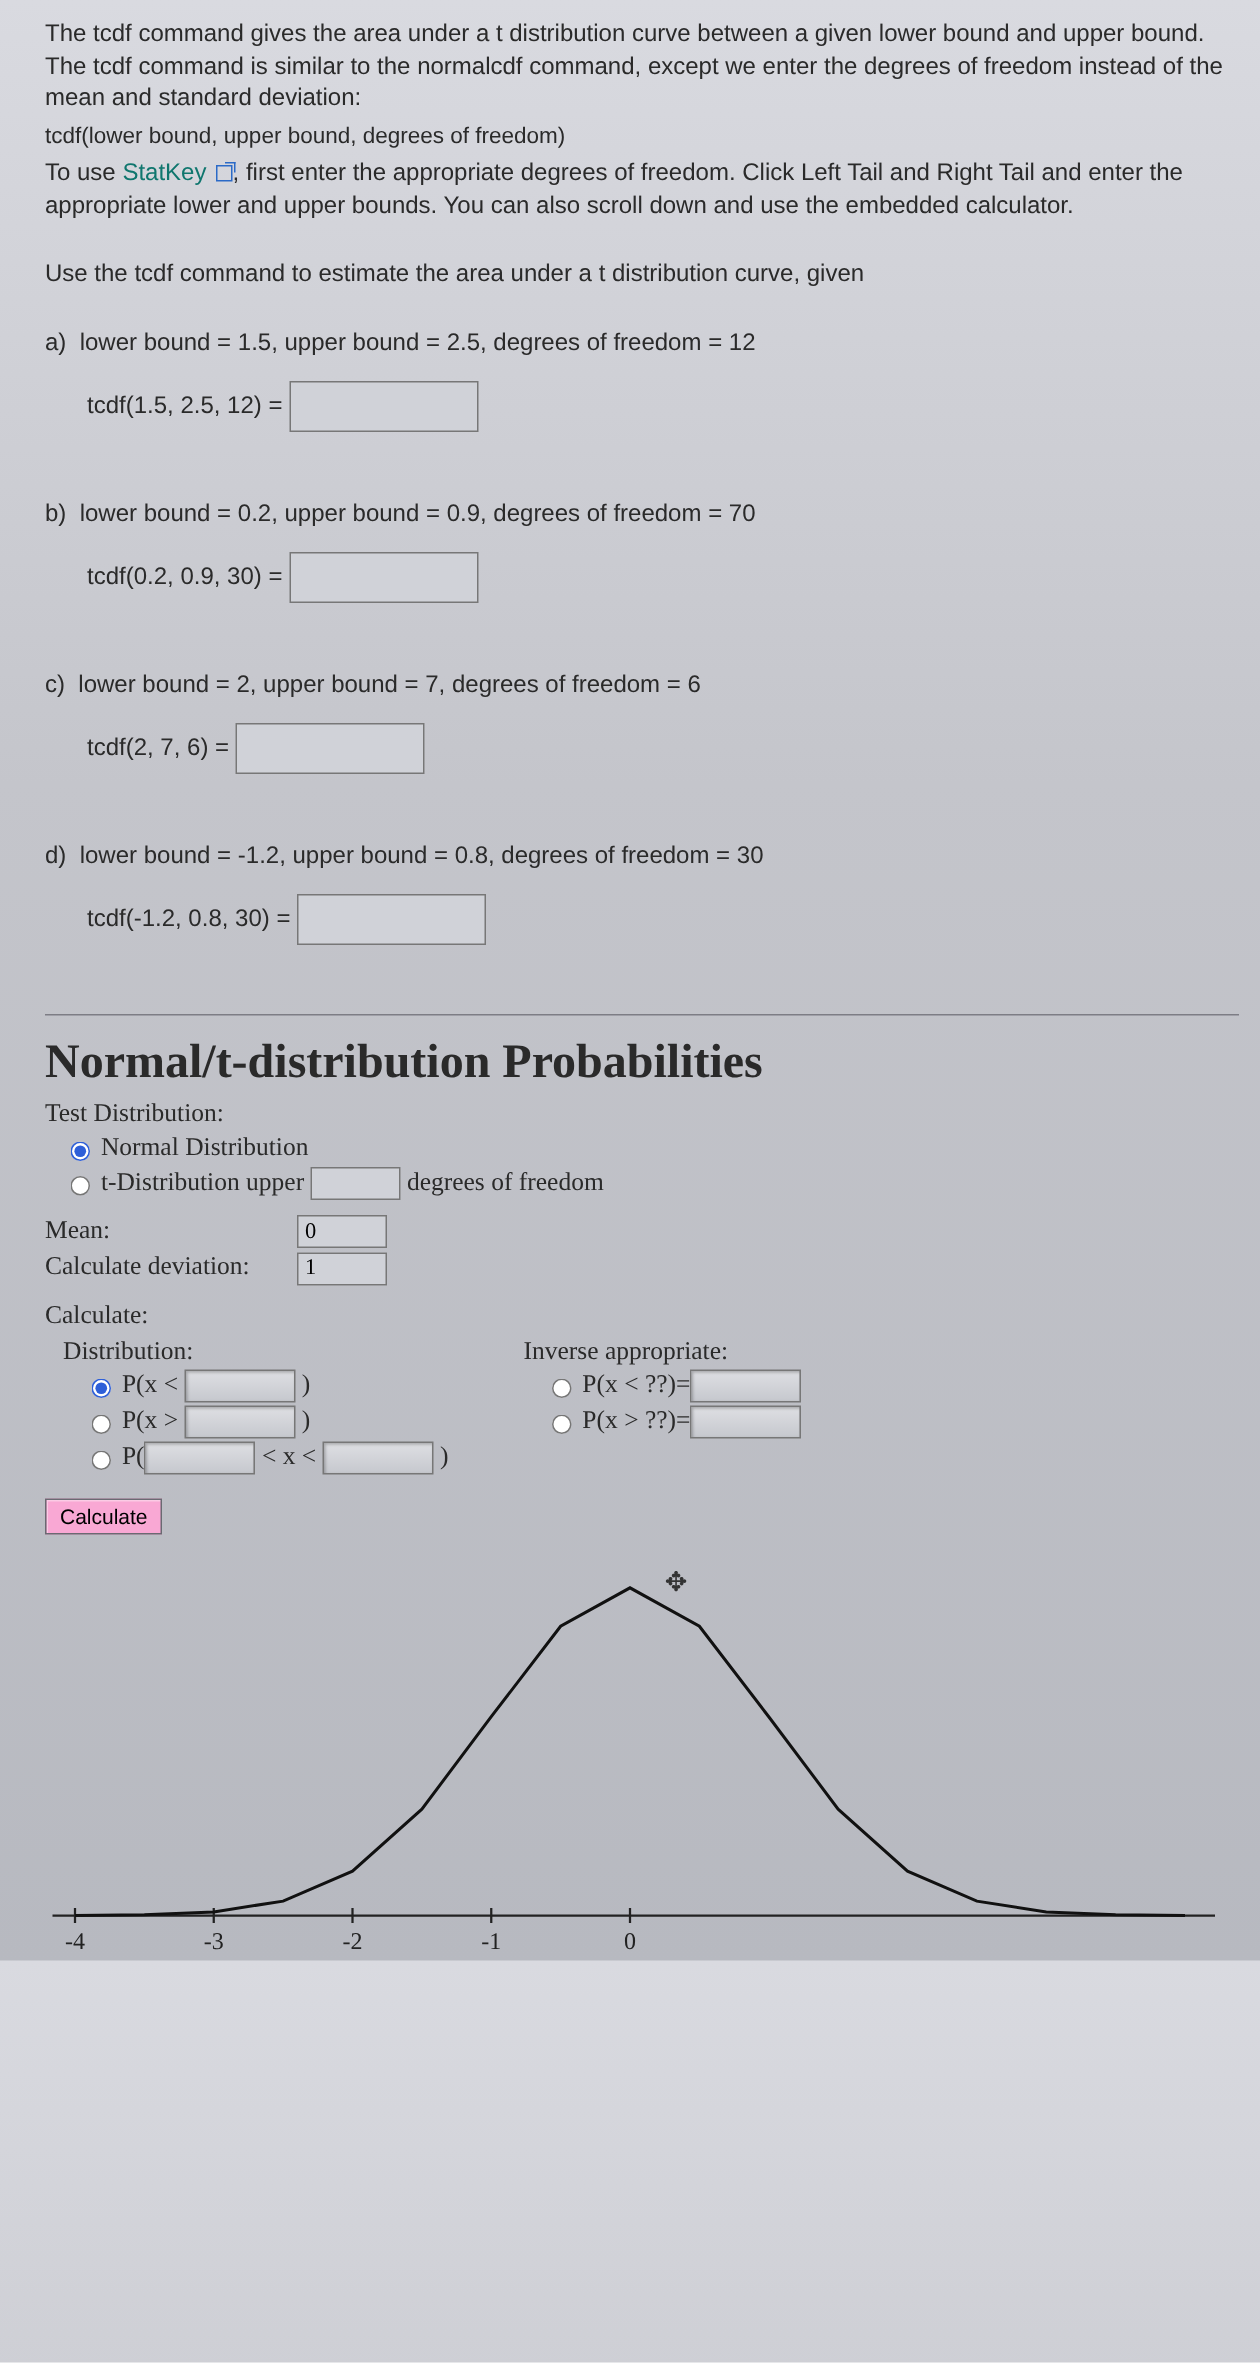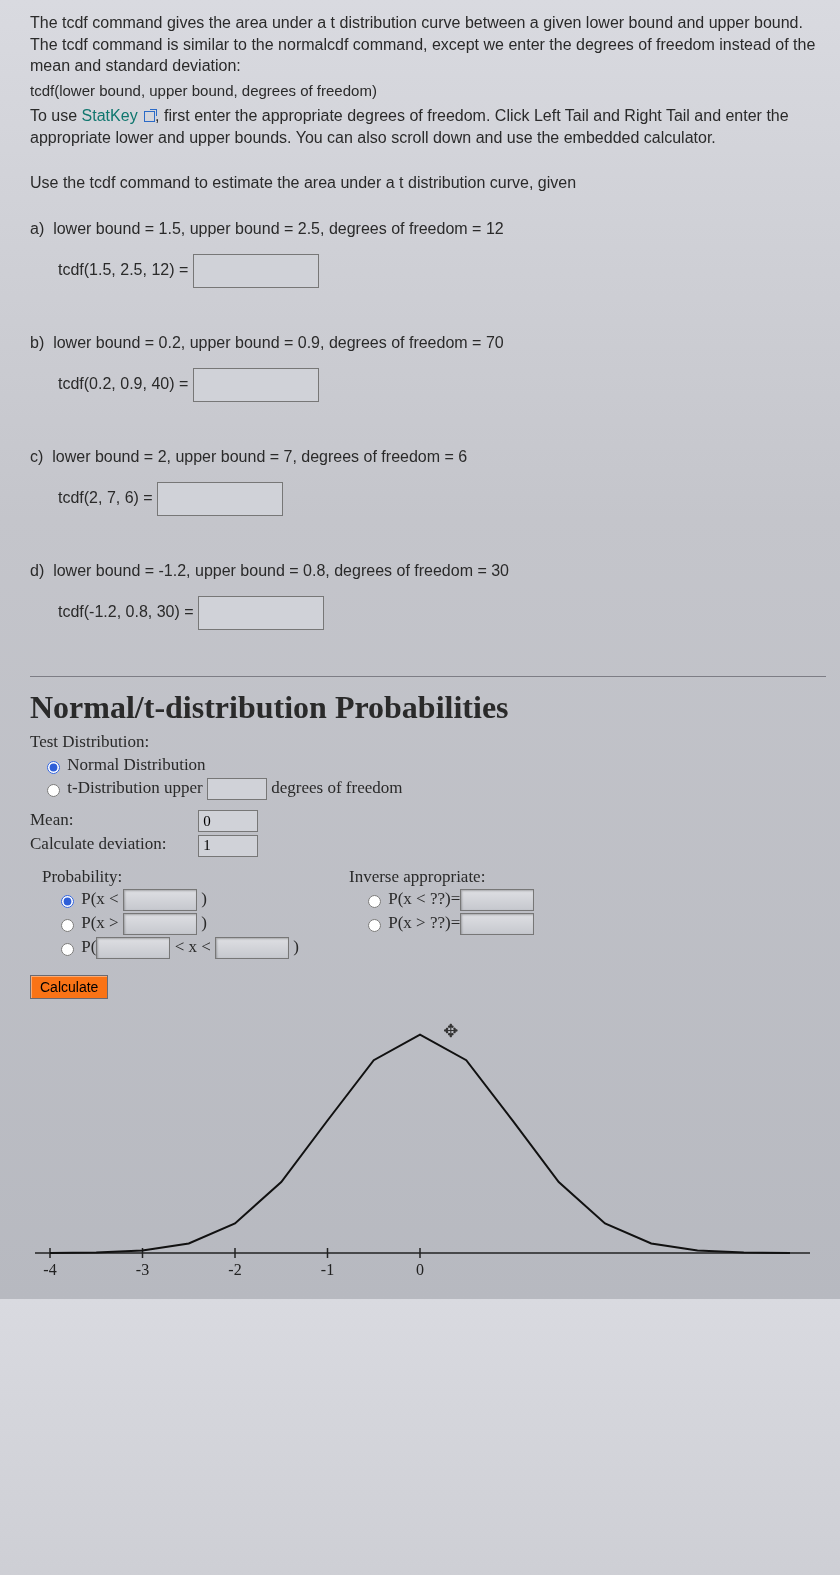--- a/index.html
+++ b/index.html
@@ -6,21 +6,21 @@
   body {
     margin: 0;
     padding: 0;
     font-family: Arial, sans-serif;
     font-size: 16px;
     background: linear-gradient(180deg, #d9dae0 0%, #c4c5cb 40%, #b7b9c0 100%);
     color: #2a2a2a;
     width: 840px;
   }
   .content {
-    padding: 8px 14px 16px 30px;
+    padding: 8px 14px 0 30px;
   }
   .intro p { margin: 4px 0; line-height: 1.35; }
   .indent { margin-left: 34px; font-size: 15px; }
   .link { color: #0f766e; }
   .link-icon {
     display: inline-block;
     width: 11px; height: 11px;
     border: 1px solid #2b6ac7;
     position: relative;
     vertical-align: middle;
@@ -88,21 +88,21 @@
   .param-block .prow { margin: 2px 0; }
   .param-label { display: inline-block; width: 160px; text-align: left; margin-right: 4px; }
   .calc-cols { display: flex; gap: 50px; margin: 4px 0 10px 12px; }
   .calc-cols .col { }
   .calc-cols .subhead { margin-bottom: 2px; }
   .calc-cols .optrow { margin: 2px 0 2px 14px; }
   .calc-button {
     font-family: Arial, sans-serif;
     font-size: 14px;
     padding: 3px 9px;
-    background: #f97316;
+    background: #f9a8d4;
     border: 1px solid #6a6a72;
     box-shadow: 1px 1px 0 rgba(255,255,255,0.4) inset;
     margin: 4px 0 10px 0;
   }
   .chart-area {
     position: relative;
     width: 780px;
     height: 270px;
     margin: 4px 0 0 0;
   }
@@ -133,21 +133,21 @@
       <input type="text" class="answer-input" style="">
     </div>
   </div>
 
   <div class="question">
     <div class="qline">
       <span>b)</span>&nbsp;
       <span>lower bound = 0.2, upper bound = 0.9, degrees of freedom = 70</span>
     </div>
     <div class="formula">
-      <span>tcdf(0.2, 0.9, 40) =</span>
+      <span>tcdf(0.2, 0.9, 30) =</span>
       <input type="text" class="answer-input" style="">
     </div>
   </div>
 
   <div class="question">
     <div class="qline">
       <span>c)</span>&nbsp;
       <span>lower bound = 2, upper bound = 7, degrees of freedom = 6</span>
     </div>
     <div class="formula">
@@ -190,24 +190,25 @@
       <div class="prow">
         <span class="param-label">Mean:</span>
         <input type="text" class="small-input" value="0" style="">
       </div>
       <div class="prow">
         <span class="param-label">Calculate deviation:</span>
         <input type="text" class="small-input" value="1" style="">
       </div>
     </div>
 
+    <div class="calc-row">Calculate:</div>
 
     <div class="calc-cols">
       <div class="col">
-        <div class="subhead">Probability:</div>
+        <div class="subhead">Distribution:</div>
         <div class="optrow">
           <input type="radio" class="radio" name="calcmode" checked="" style="">
           <span>P(x &lt;</span>
           <input type="text" class="shade-input" style="">
           <span>)</span>
         </div>
         <div class="optrow">
           <input type="radio" class="radio" name="calcmode" style="">
           <span>P(x &gt;</span>
           <input type="text" class="shade-input" style="">

